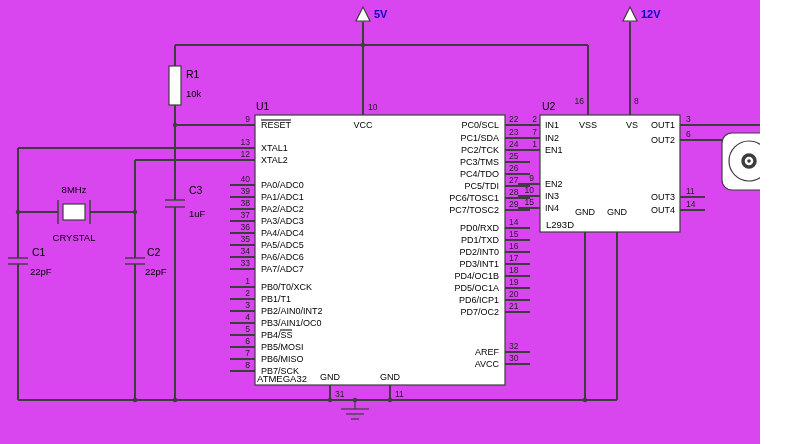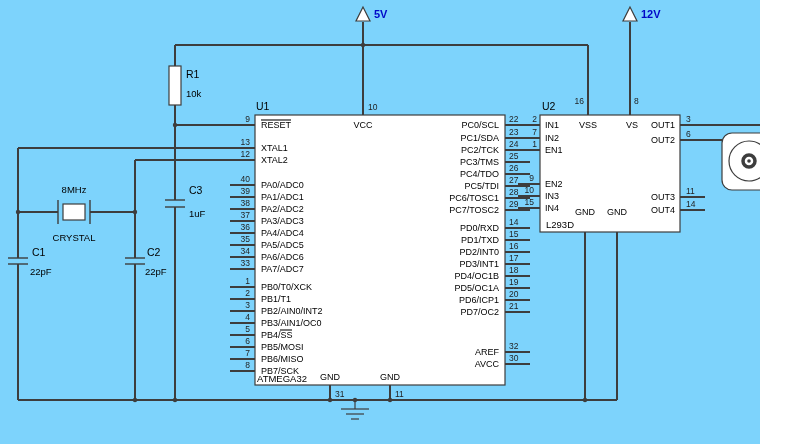--- a/index.html
+++ b/index.html
@@ -1,16 +1,16 @@
 <!DOCTYPE html>
 <html><head>
 <meta charset="utf-8">
 <style>
   html,body{margin:0;padding:0;background:#ffffff;}
-  .stage{position:relative;width:760px;height:444px;background:#7dd3fc;overflow:hidden;}
+  .stage{position:relative;width:760px;height:444px;background:#d946ef;overflow:hidden;}
   svg text{font-family:"Liberation Sans","DejaVu Sans",sans-serif;fill:#000;}
   .num{font-size:8.5px;fill:#1f1f1f;}
   .lbl{font-size:9px;fill:#000;}
   .ref{font-size:10.5px;fill:#000;}
   .val{font-size:9.5px;fill:#000;}
   .pwr{font-size:11px;font-weight:bold;fill:#0008c8;}
   .w line{stroke:#3d3d3d;stroke-width:1.2;}
   .shape{stroke:#3d3d3d;stroke-width:1.2;fill:#ffffff;}
   .plate{stroke:#3d3d3d;stroke-width:1.4;}
   .dot{fill:#3d3d3d;stroke:none;}

